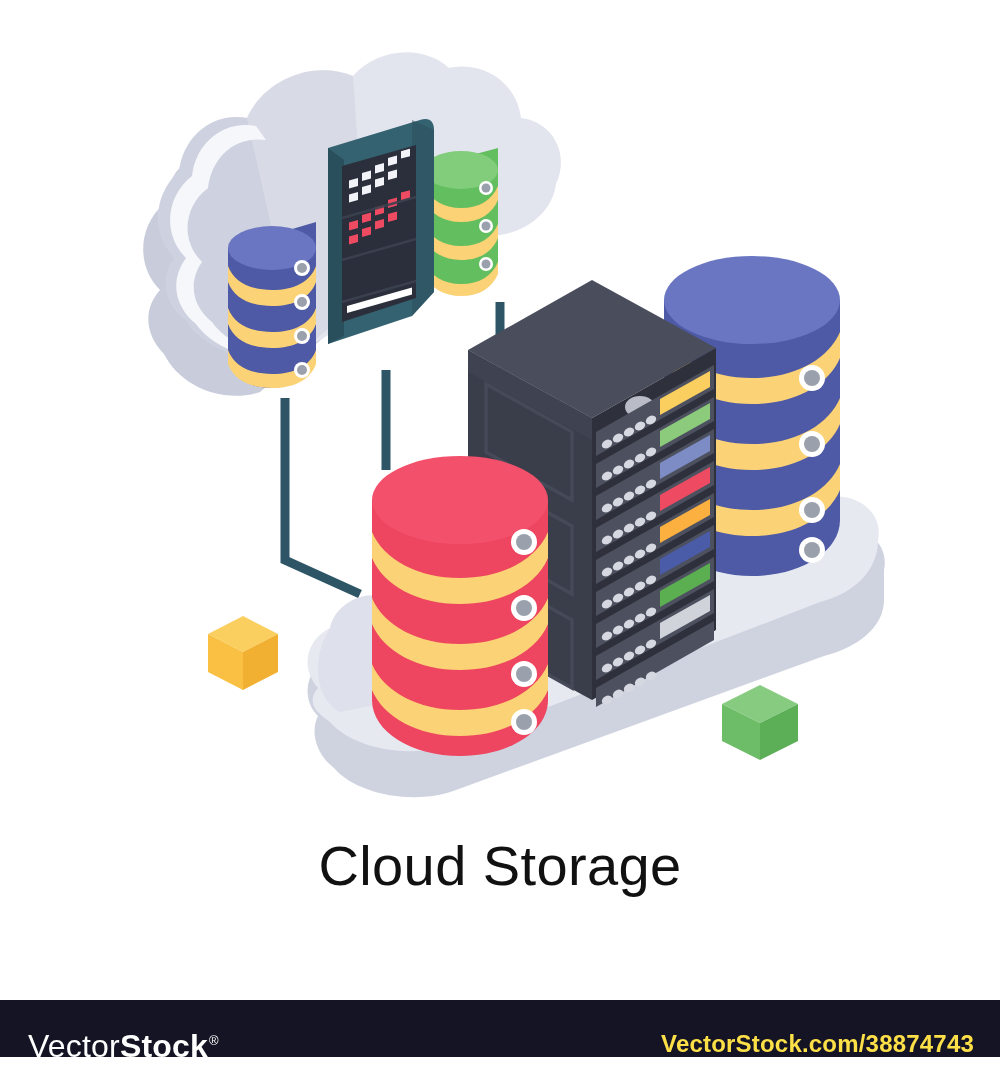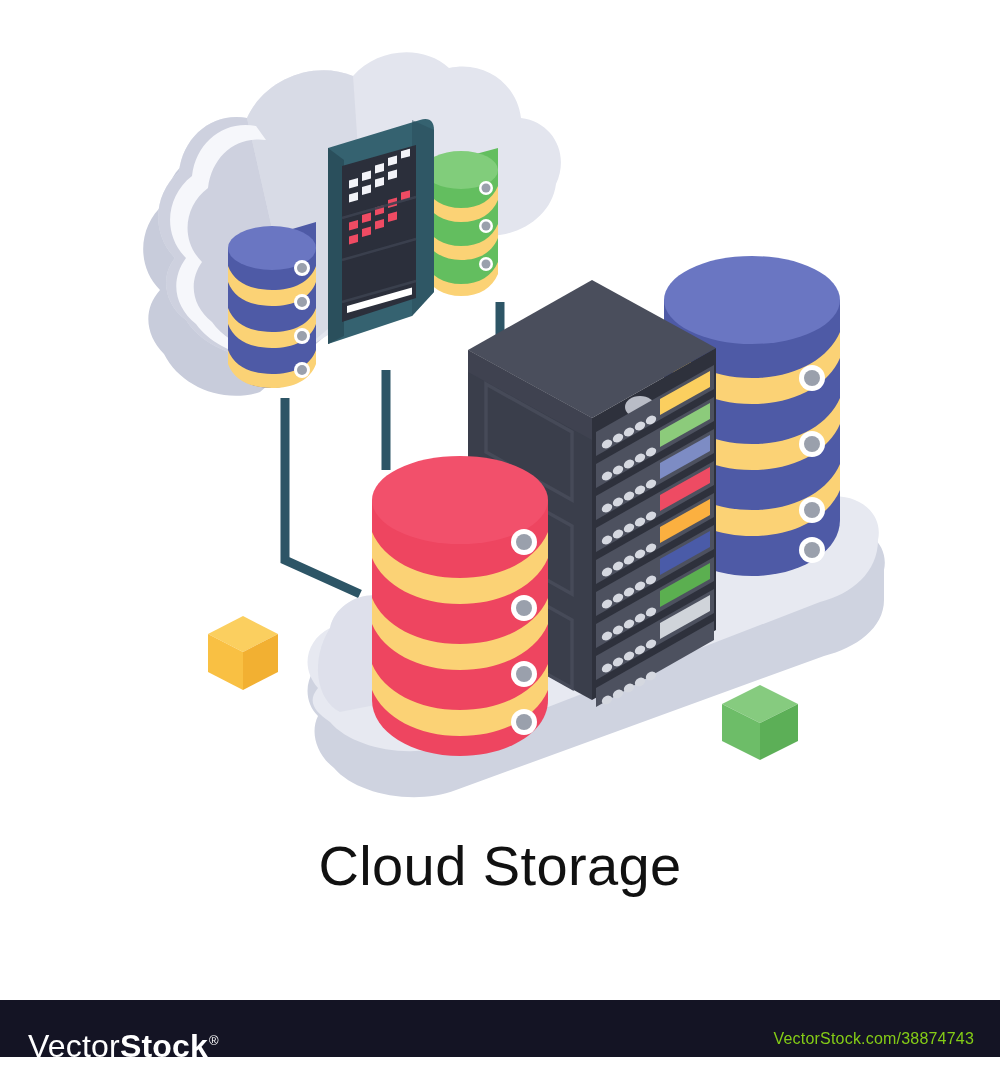--- a/index.html
+++ b/index.html
@@ -64,24 +64,24 @@
   #brand .reg {
     font-size: 13px;
     vertical-align: super;
     font-weight: 400;
     margin-left: 1px;
   }
   #siteurl {
     position: absolute;
     right: 26px;
     top: 30px;
-    color: #84cc16;
+    color: #fde047;
     font-family: "Liberation Sans", sans-serif;
-    font-size: 16px;
-    font-weight: 400;
+    font-size: 24px;
+    font-weight: 700;
     letter-spacing: 0.2px;
     white-space: nowrap;
   }
 </style>
 </head>
 <body>
 
 <div id="stage">
 
   <svg id="art" viewBox="0 0 1000 1000">

